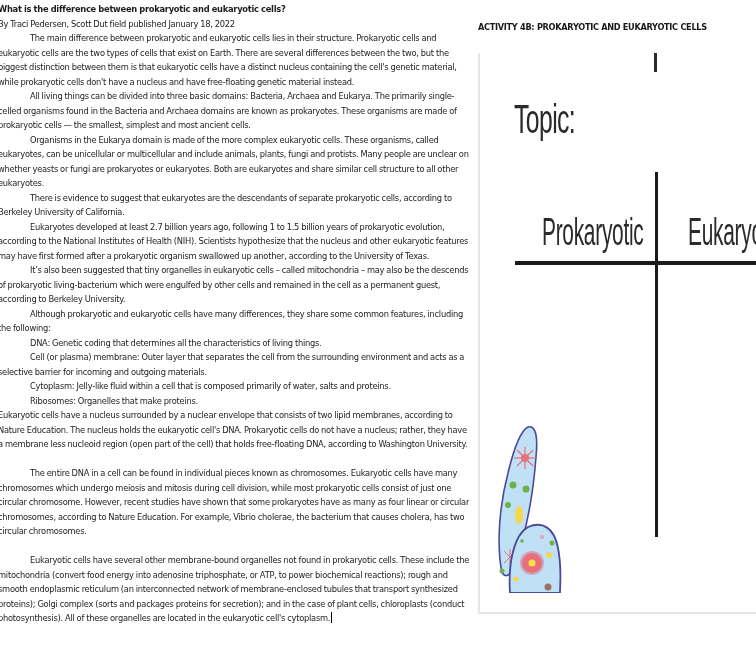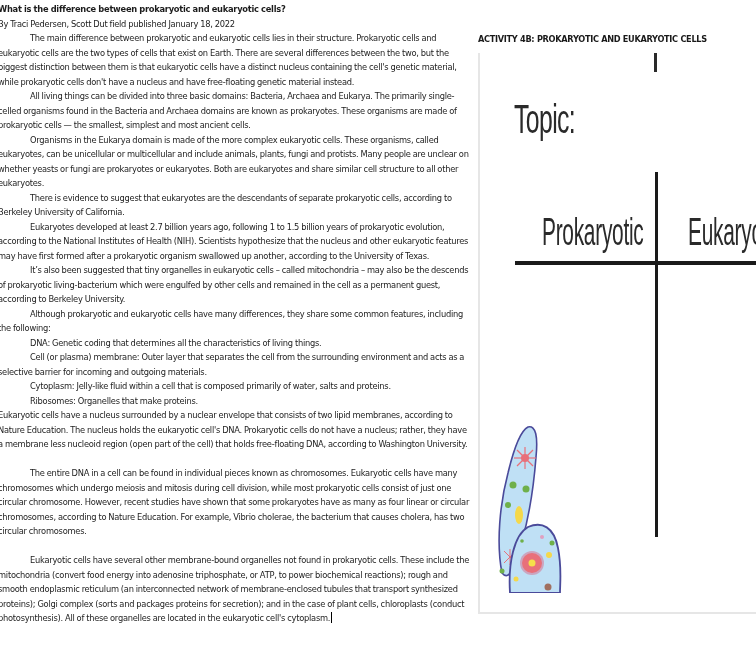--- a/index.html
+++ b/index.html
@@ -44,21 +44,21 @@
     width: 1px;
     height: 11px;
     background: #000;
     vertical-align: -2px;
     margin-left: 1px;
   }
 
   .activity-title {
     position: absolute;
     left: 478px;
-    top: 34px;
+    top: 22px;
     font-family: "DejaVu Sans", sans-serif;
     font-weight: bold;
     font-size: 8.2px;
     letter-spacing: -0.3px;
     color: #1a1a1a;
     white-space: nowrap;
   }
 
   .tchart {
     position: absolute;

